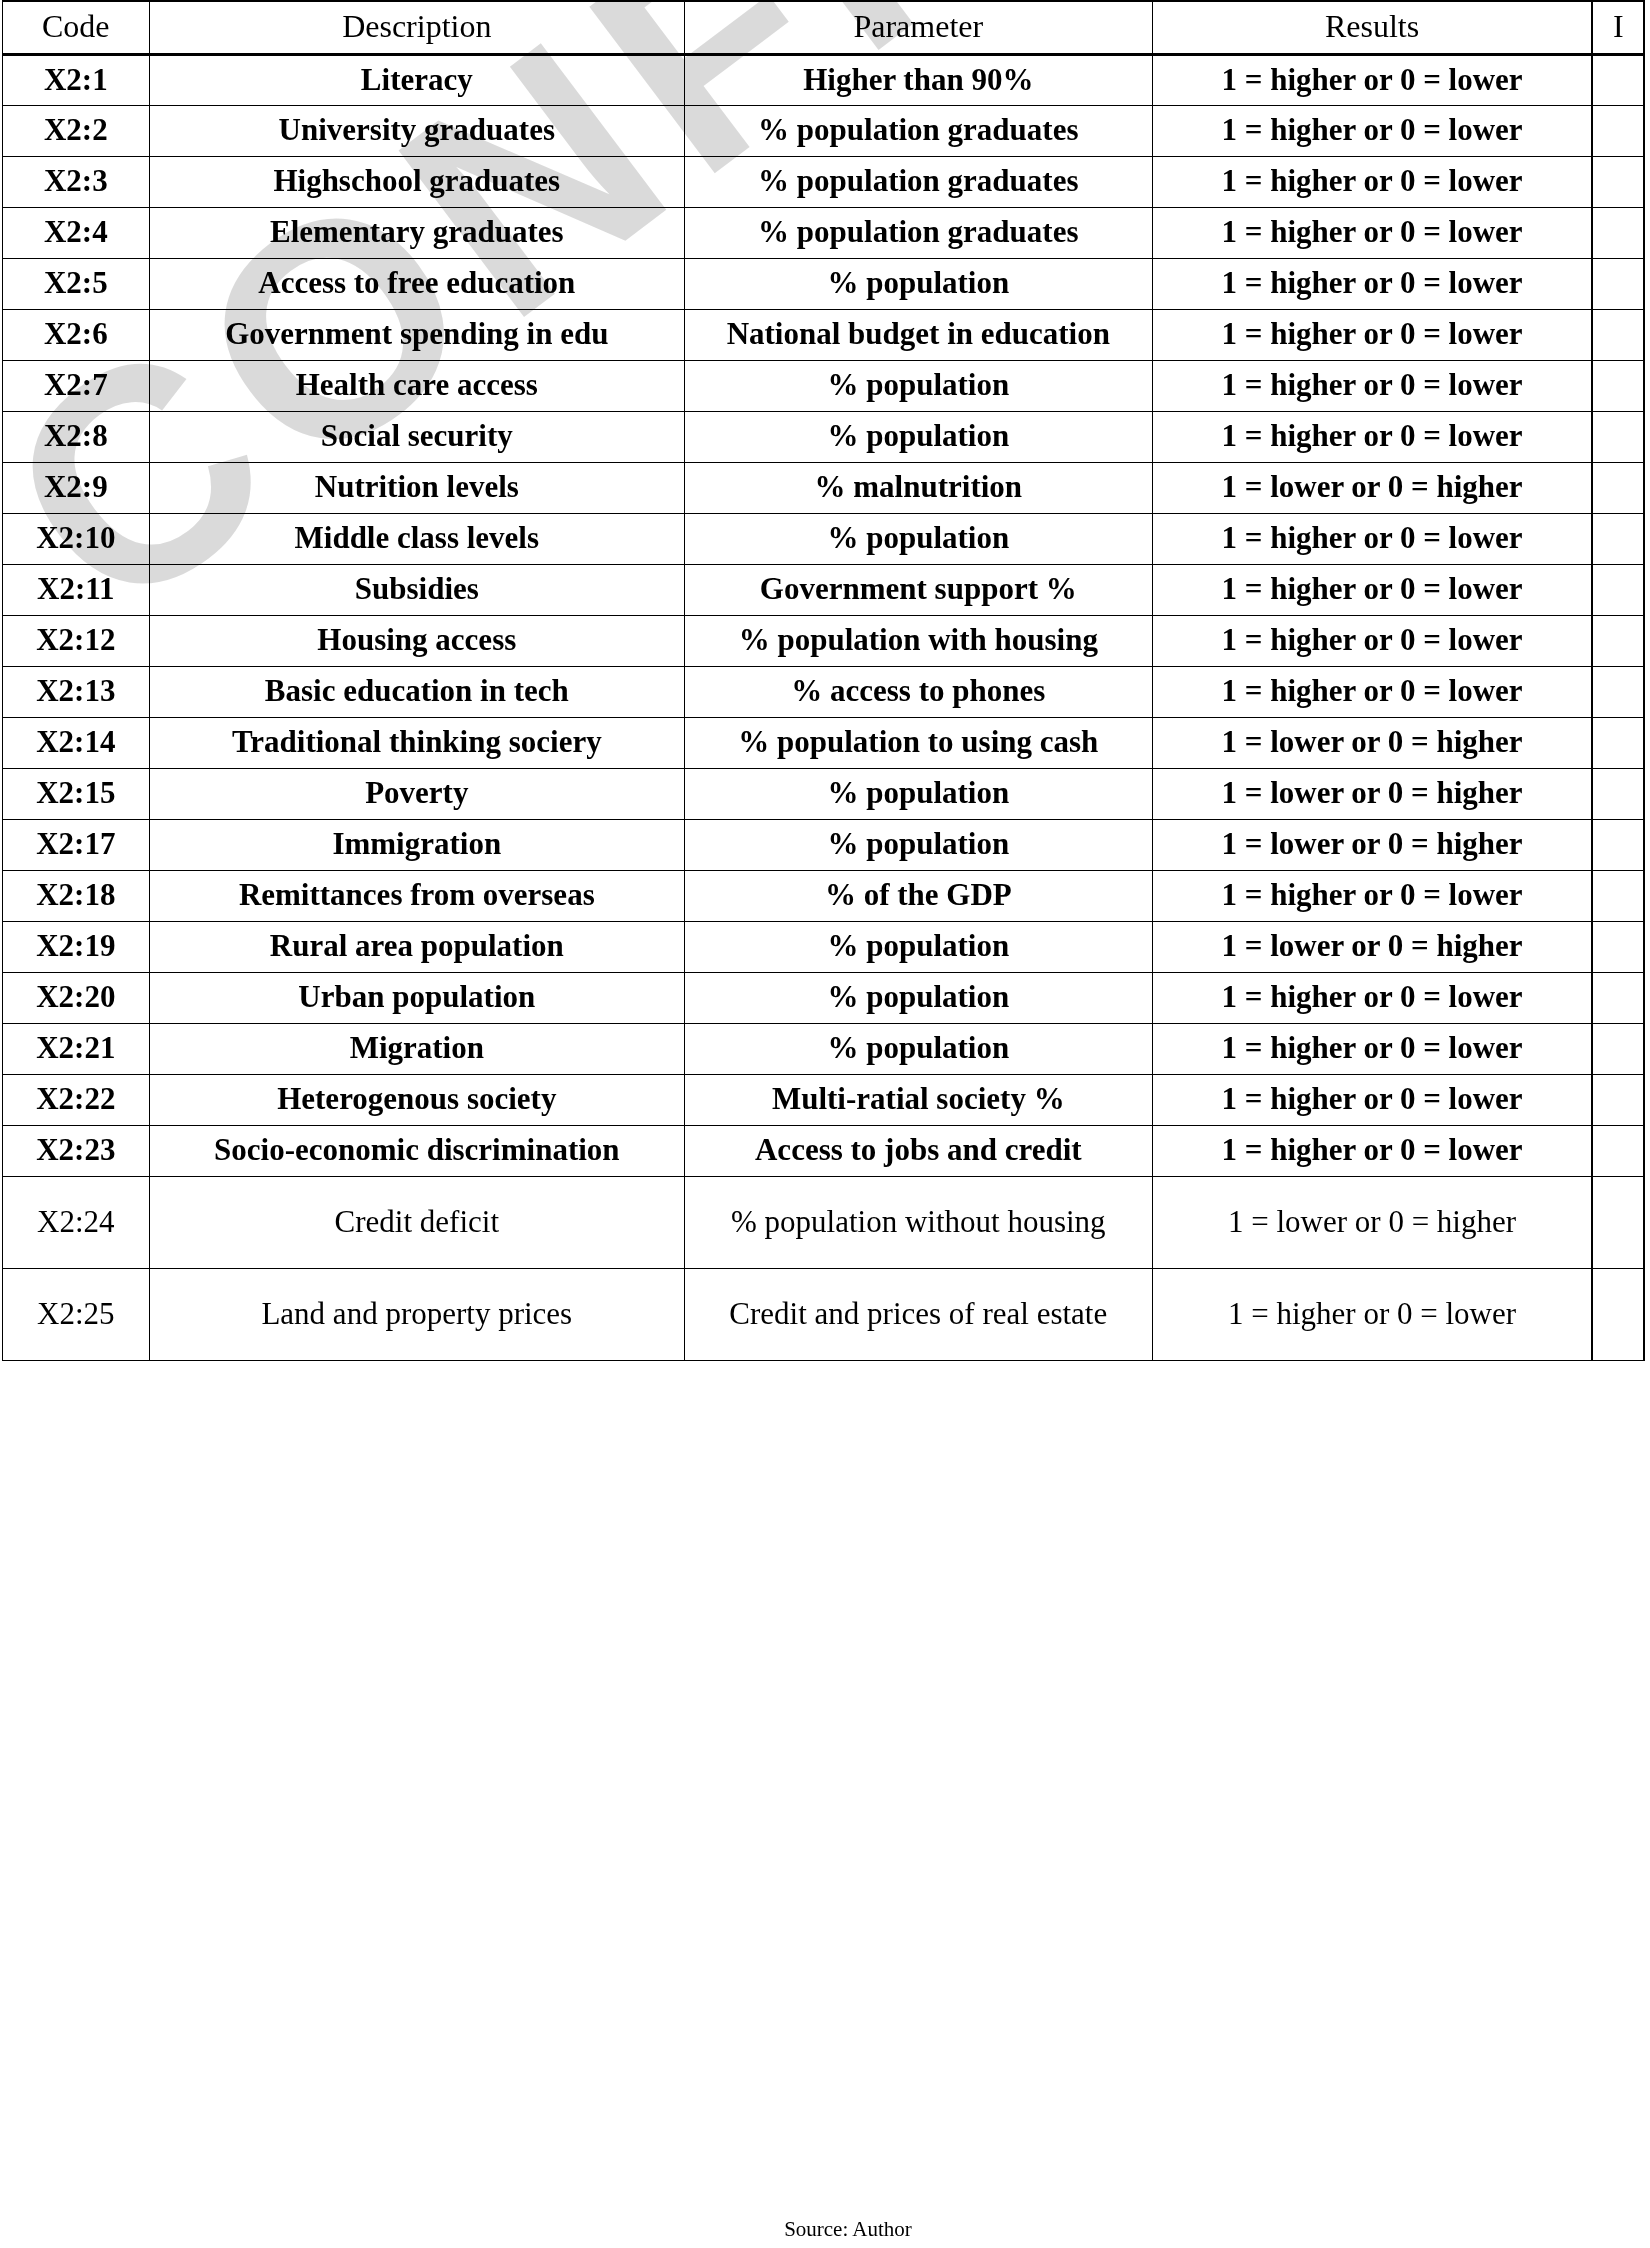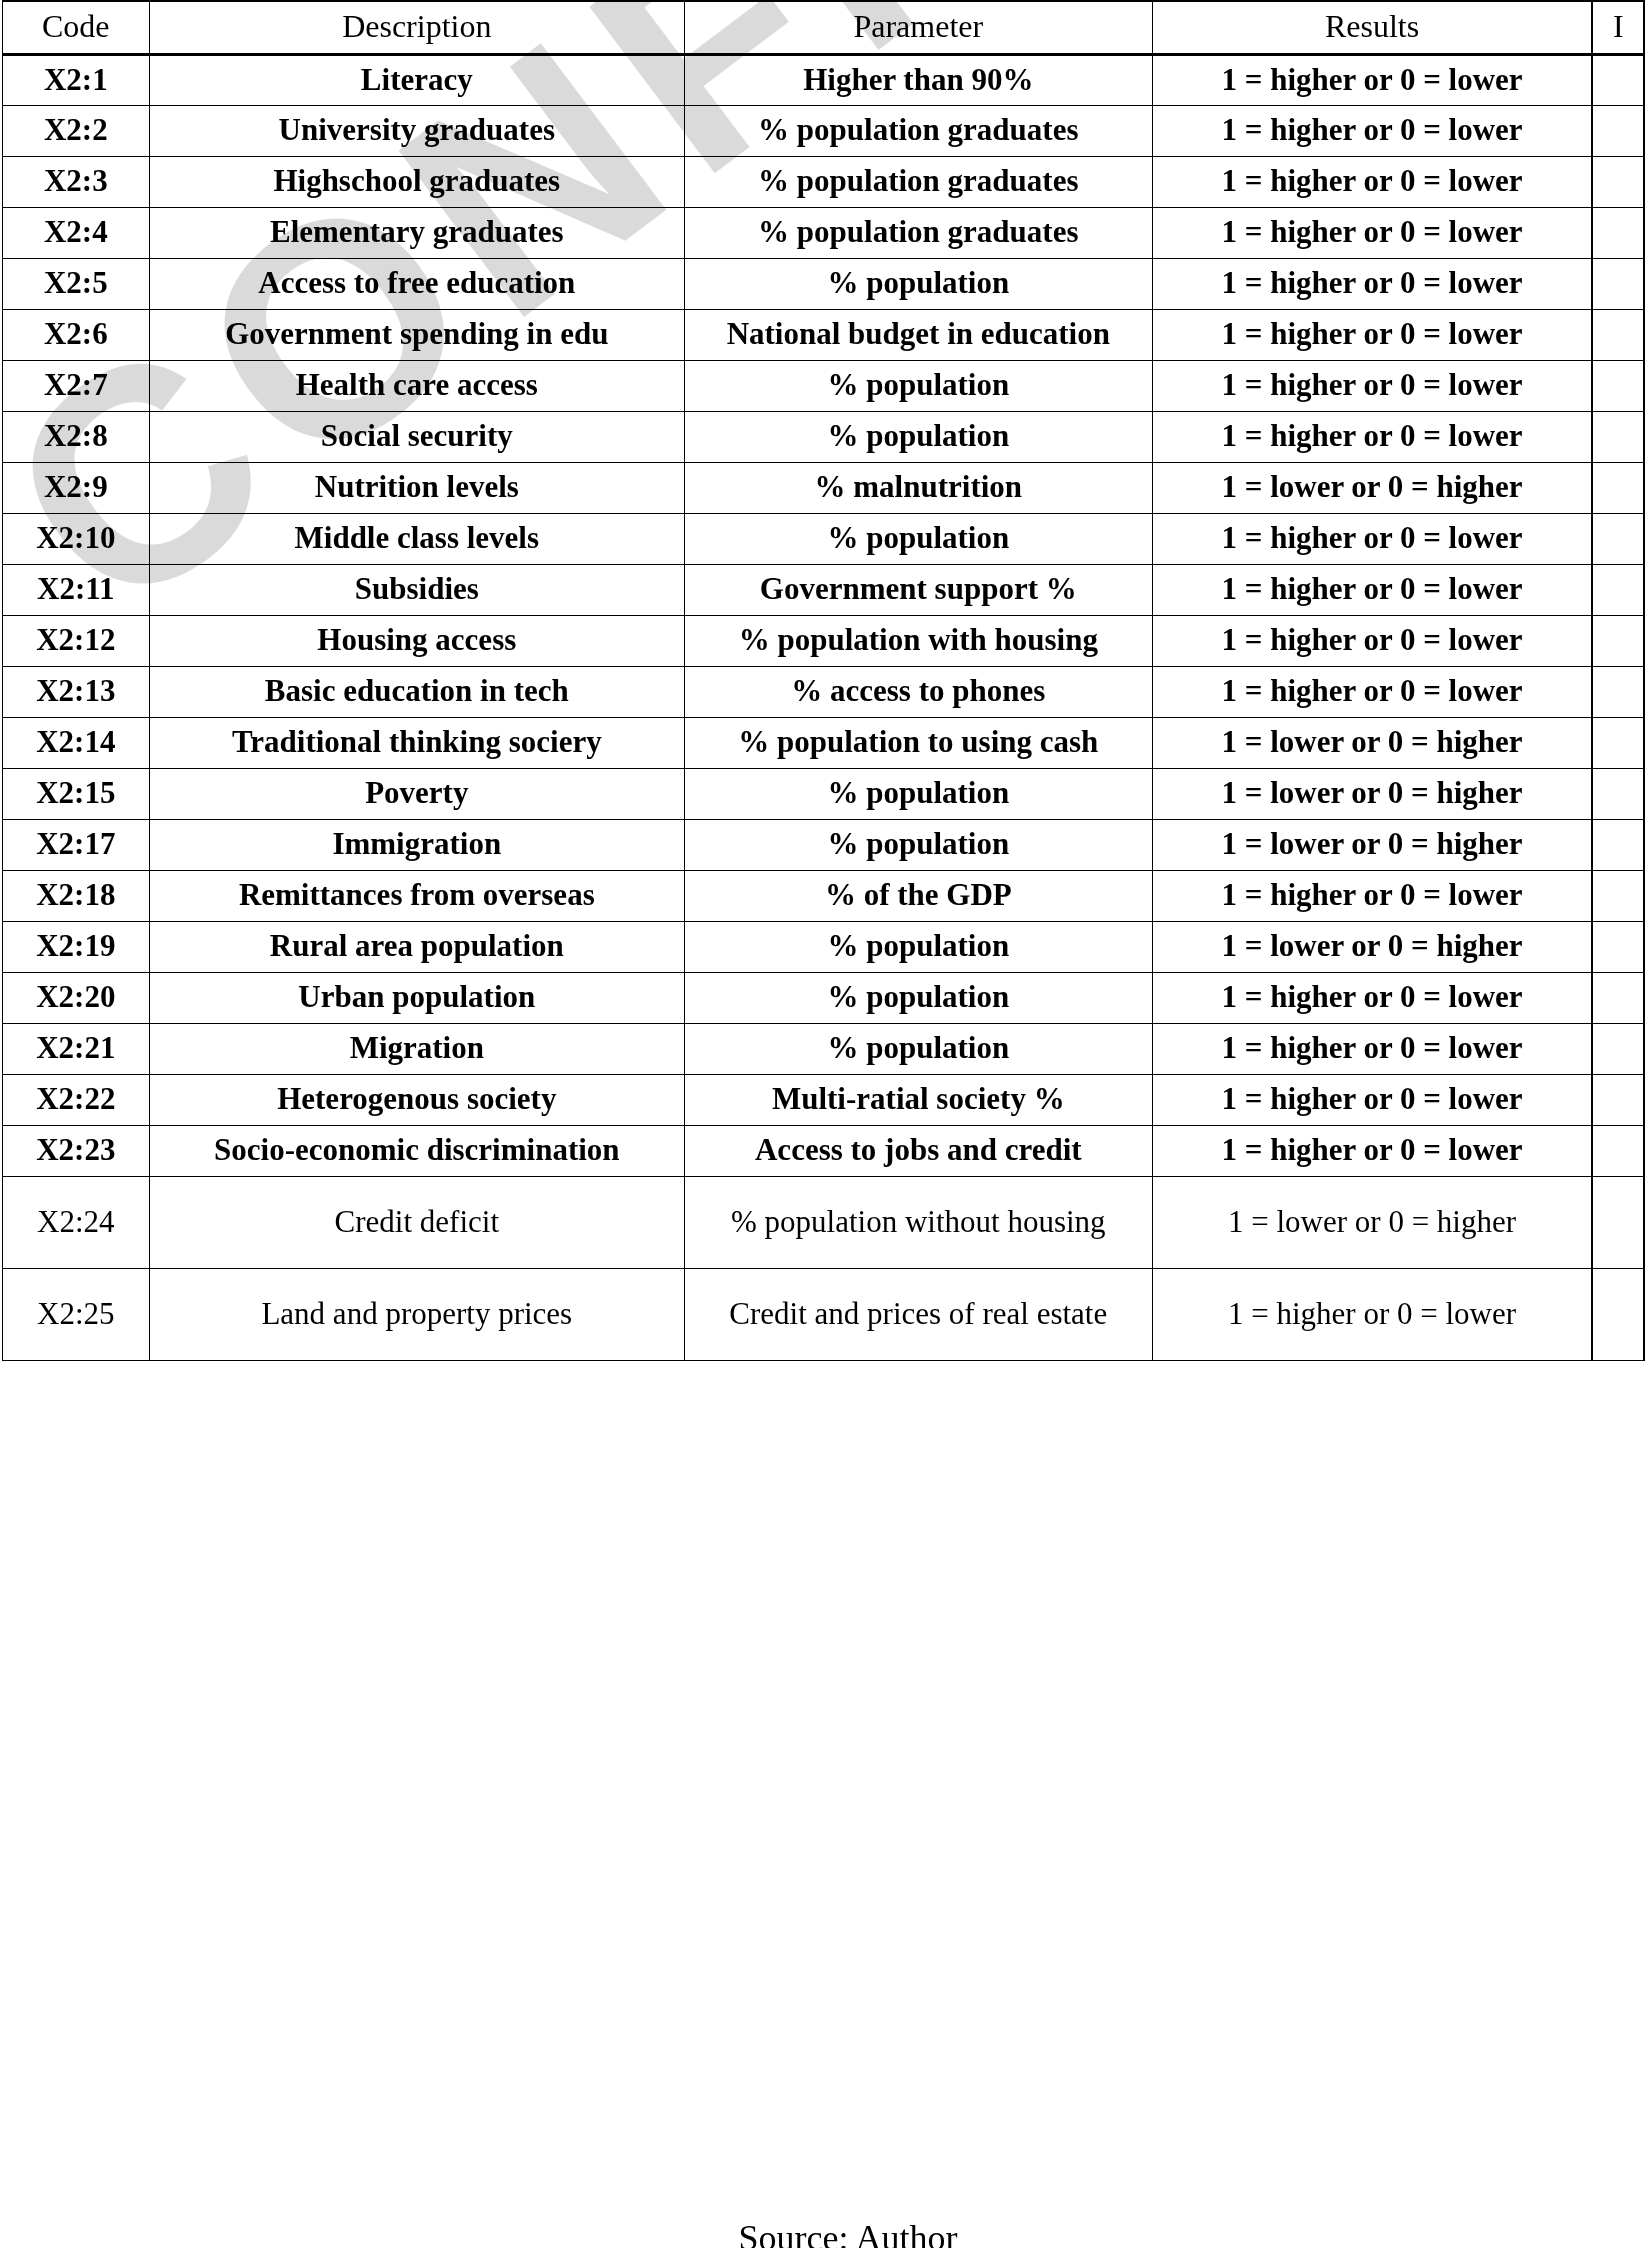--- a/index.html
+++ b/index.html
@@ -91,21 +91,21 @@
   tr.r-tall      { height: 92px; }
 
   
   #doc-footer {
     position: absolute;
     left: 0;
     top: 2217px;
     width: 1384px;
     z-index: 10;
     text-align: center;
-    font-size: 36px;
+    font-size: 21px;
     padding-left: 312px;
     box-sizing: border-box;
     overflow: hidden;
     height: 31px;
   }
 </style>
 </head>
 <body>
 
 <div id="watermark-layer">

